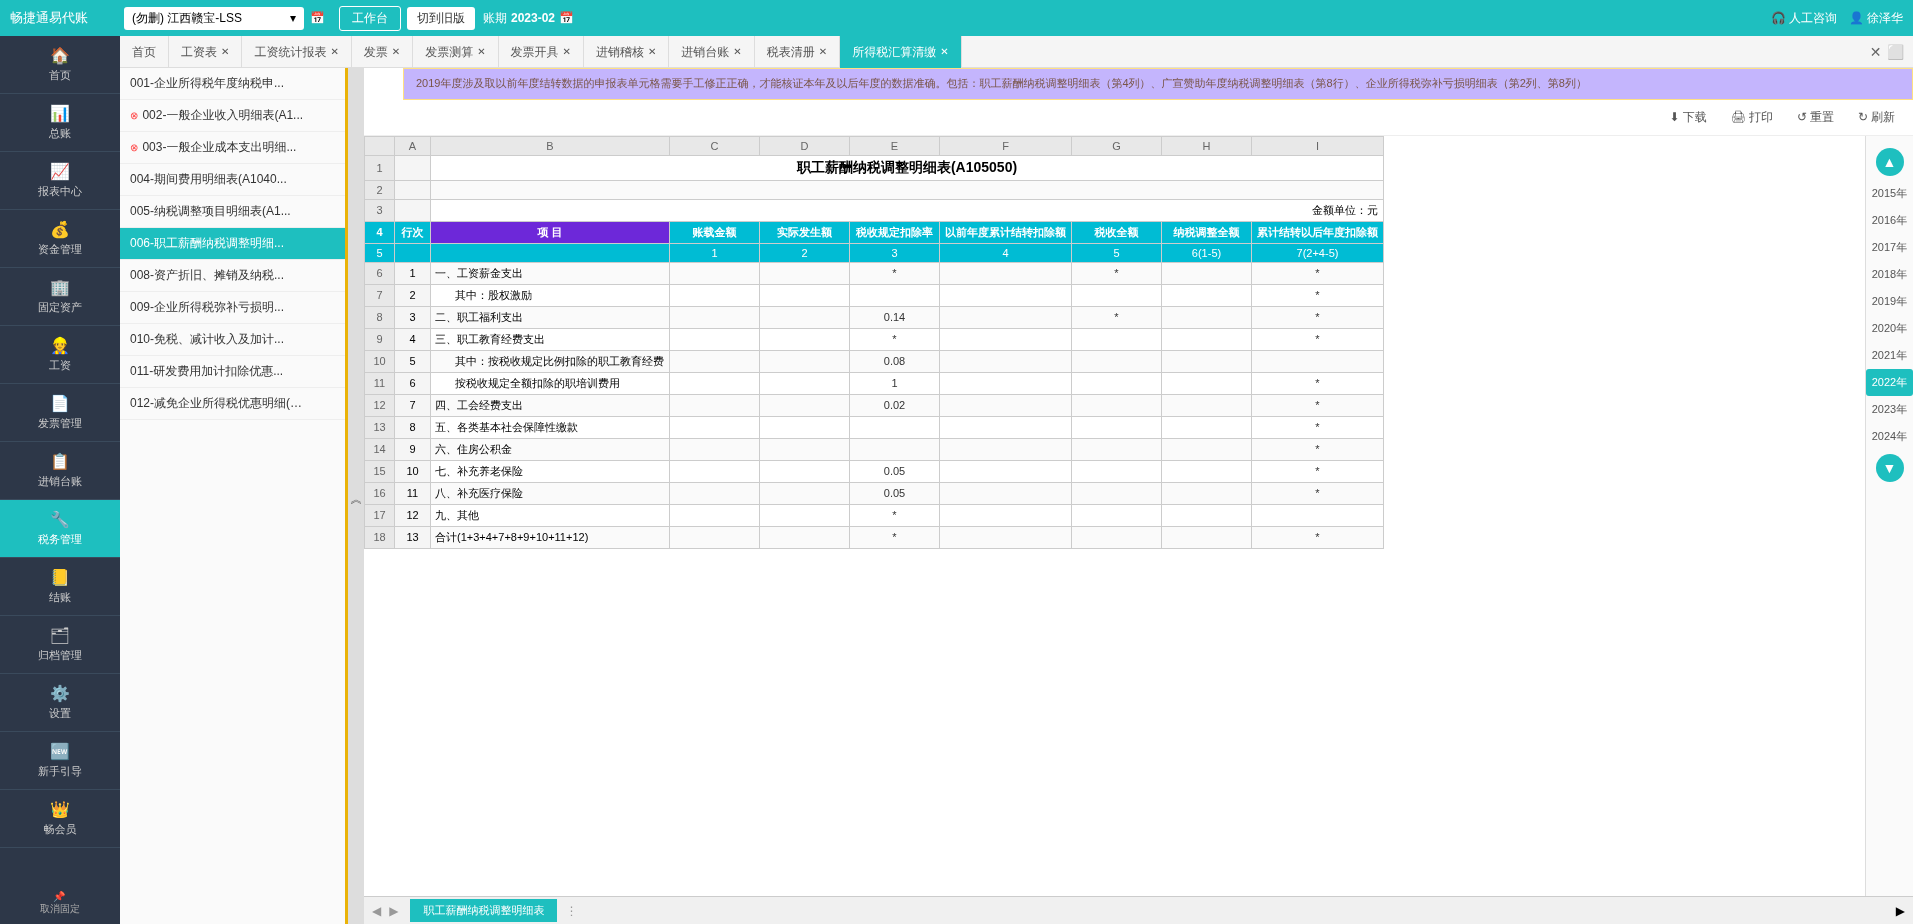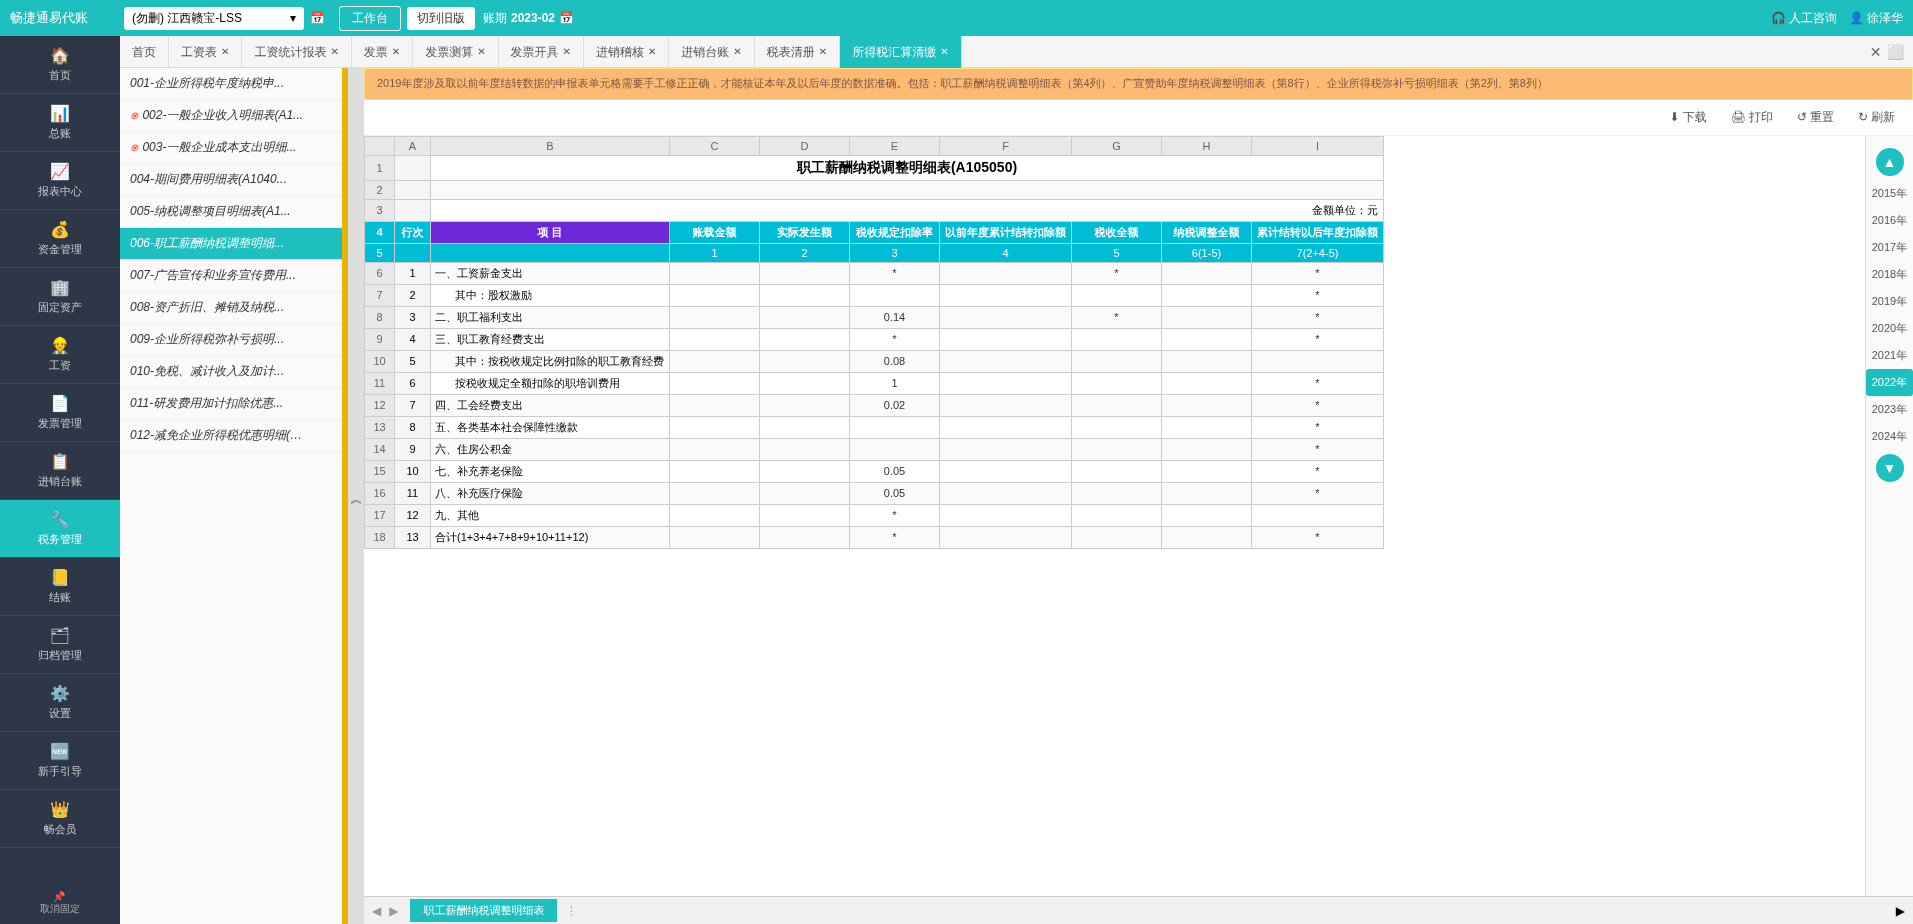--- a/index.html
+++ b/index.html
@@ -32,30 +32,30 @@
     .tab { padding: 0 12px; height: 32px; line-height: 32px; font-size: 12px; color: #555; cursor: pointer; border-right: 1px solid #ddd; white-space: nowrap; display: flex; align-items: center; gap: 4px; }
     .tab.active { background: #1ebfbf; color: white; }
     .tab .close-x { font-size: 10px; color: inherit; cursor: pointer; }
     .tab-actions { margin-left: auto; display: flex; align-items: center; padding-right: 8px; gap: 6px; }
     .tab-action-btn { background: none; border: none; cursor: pointer; font-size: 14px; color: #666; }
 
     
     .page-content { display: flex; flex: 1; overflow: hidden; }
 
     
-    .left-panel { width: 228px; flex-shrink: 0; border-right: 6px solid #eab308; overflow-y: auto; background: #fafafa; font-style: italic; }
+    .left-panel { width: 228px; flex-shrink: 0; border-right: 3px solid #eab308; overflow-y: auto; background: #fafafa; }
     .left-panel-item { padding: 7px 10px; font-size: 12px; cursor: pointer; color: #333; border-bottom: 1px solid #eee; display: flex; align-items: center; gap: 4px; }
     .left-panel-item.active { background: #1ebfbf; color: white; }
     .left-panel-item .error-dot { color: #ff4444; font-size: 10px; }
 
     
     .right-main { flex: 1; display: flex; flex-direction: column; overflow: hidden; }
 
     
-    .notice-bar { background: #fdba74; border: 1px solid #ffe082; padding: 6px 12px; font-size: 11px; color: #795548; line-height: 1.6; flex-shrink: 0; }
+    .notice-bar { background: #c4b5fd; border: 1px solid #ffe082; padding: 6px 12px; font-size: 11px; color: #795548; line-height: 1.6; flex-shrink: 0; margin-left: 39px; }
 
     
     .toolbar { display: flex; align-items: center; padding: 6px 12px; gap: 12px; border-bottom: 1px solid #eee; flex-shrink: 0; justify-content: flex-end; }
     .toolbar-btn { display: flex; align-items: center; gap: 3px; font-size: 12px; color: #555; cursor: pointer; background: none; border: none; padding: 3px 6px; }
 
     
     .table-wrapper { flex: 1; overflow: auto; padding: 0; }
     .spreadsheet { border-collapse: collapse; font-size: 11px; min-width: 900px; }
     .spreadsheet th, .spreadsheet td { border: 1px solid #ccc; padding: 3px 5px; white-space: nowrap; }
 
@@ -253,23 +253,20 @@
         <div class="left-panel-item">
           <span>004-期间费用明细表(A1040...</span>
         </div>
         <div class="left-panel-item">
           <span>005-纳税调整项目明细表(A1...</span>
         </div>
         <div class="left-panel-item active">
           <span>006-职工薪酬纳税调整明细...</span>
         </div>
         <div class="left-panel-item">
-          <span>007-广告宣传和业务宣传费用...</span>
-        </div>
-        <div class="left-panel-item">
           <span>008-资产折旧、摊销及纳税...</span>
         </div>
         <div class="left-panel-item">
           <span>009-企业所得税弥补亏损明...</span>
         </div>
         <div class="left-panel-item">
           <span>010-免税、减计收入及加计...</span>
         </div>
         <div class="left-panel-item">
           <span>011-研发费用加计扣除优惠...</span>

